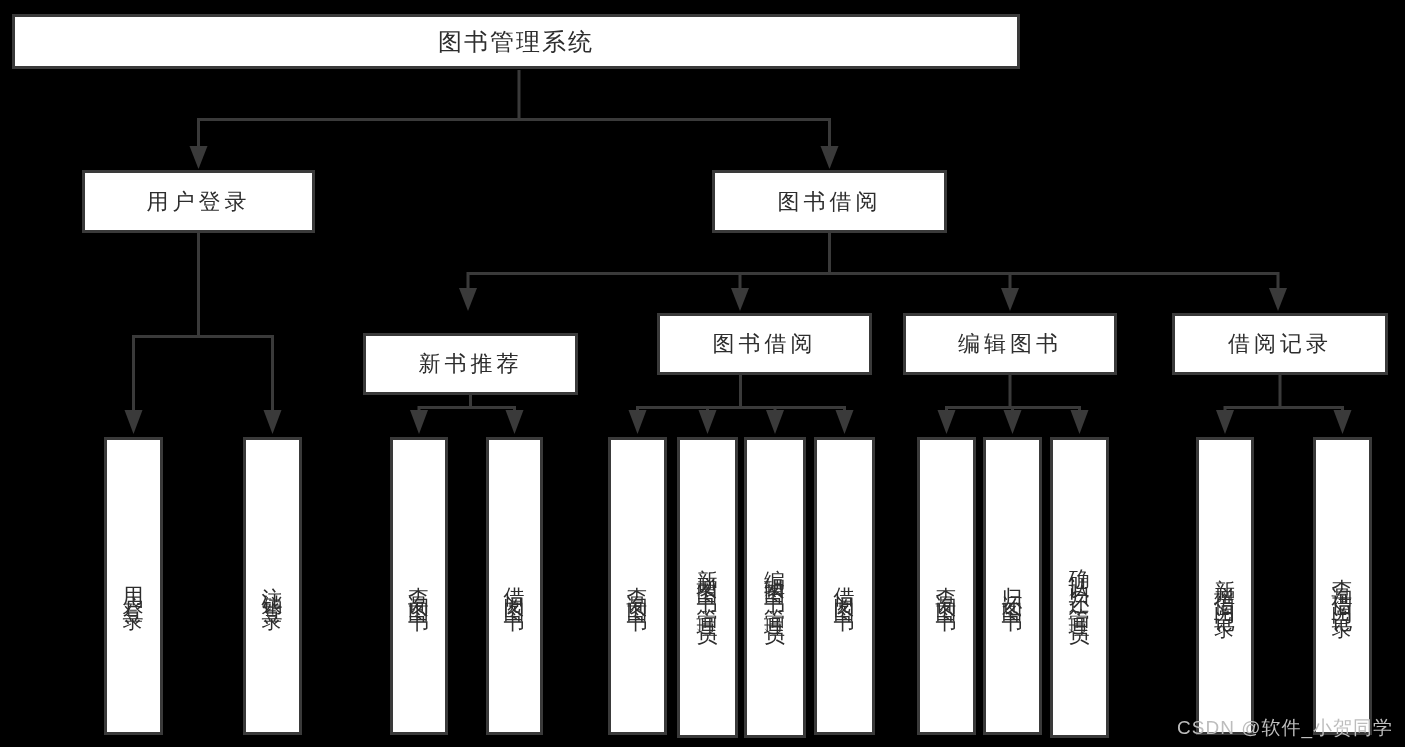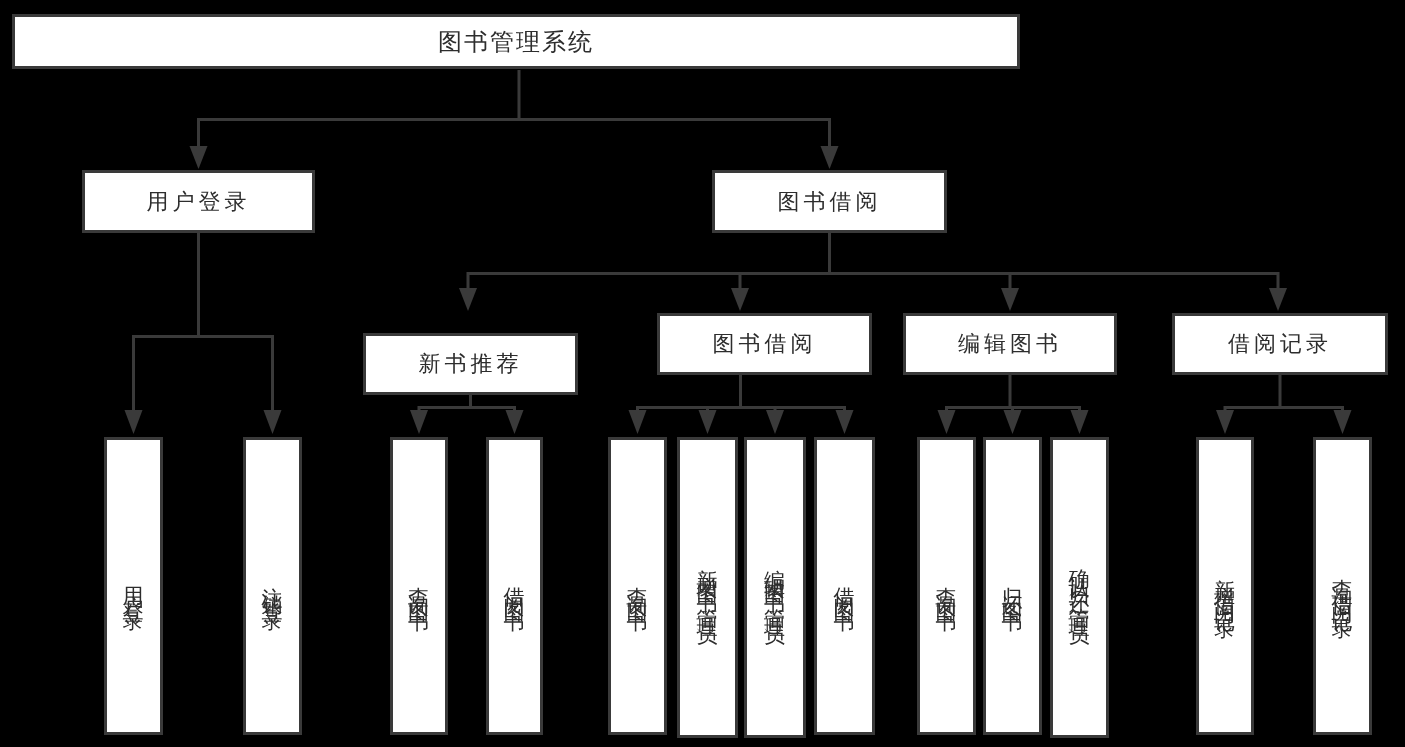--- a/index.html
+++ b/index.html
@@ -91,14 +91,15 @@
   <div class="box v-node" style="left:744px;width:62px;height:301px;">编辑图书（管理员）</div>
   <div class="box v-node" style="left:814px;width:61px;">借阅图书</div>
 
   <div class="box v-node" style="left:917px;width:59px;">查询图书</div>
   <div class="box v-node" style="left:983px;width:59px;">归还图书</div>
   <div class="box v-node" style="left:1050px;width:59px;height:301px;">确认归还（管理员）</div>
 
   <div class="box v-node" style="left:1196px;width:58px;">新增借阅记录</div>
   <div class="box v-node" style="left:1313px;width:59px;">查询借阅记录</div>
 
+  <div class="watermark">CSDN @软件_小贺同学</div>
 
 </div>
 
 </body></html>

